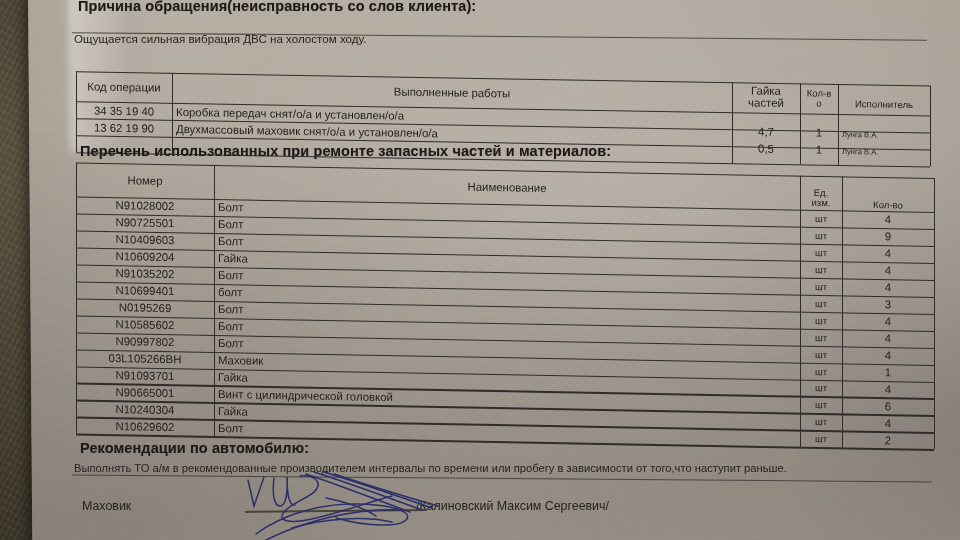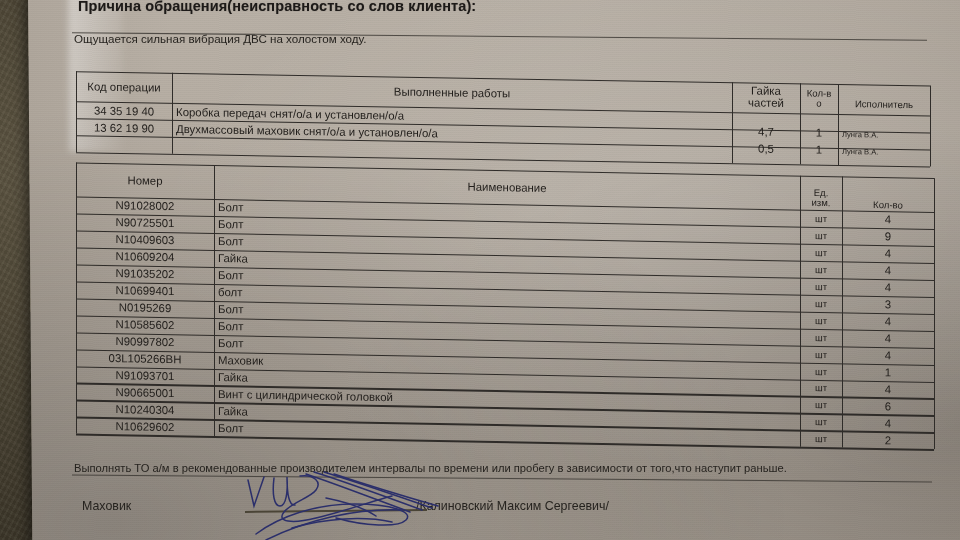--- a/index.html
+++ b/index.html
@@ -131,20 +131,21 @@
       <div class="cell" style="left: 732px; top: 110px; width: 68px; height: 17px;">4,7</div>
       <div class="cell" style="left: 800px; top: 110px; width: 38px; height: 17px;">1</div>
       <div class="cell tiny l" style="left: 838px; top: 112px; width: 92px; height: 17px;">Лунга В.А.</div>
       <div class="cell" style="left: 76px; top: 117px; width: 96px; height: 17px;">13 62 19 90</div>
       <div class="cell l" style="left: 172px; top: 117px; width: 560px; height: 17px;">Двухмассовый маховик снят/о/а и установлен/о/а</div>
       <div class="cell" style="left: 732px; top: 127px; width: 68px; height: 17px;">0,5</div>
       <div class="cell" style="left: 800px; top: 127px; width: 38px; height: 17px;">1</div>
       <div class="cell tiny l" style="left: 838px; top: 129px; width: 92px; height: 17px;">Лунга В.А.</div>
     </div>
 
+  <div class="sec-title" id="parts-title" style="left:80px;top:143px;">Перечень использованных при ремонте запасных частей и материалов:</div>
 
   <div class="tbl" id="parts">
       <div class="ln hz" style="left: 76px; top: 161px; width: 858px;"></div>
       <div class="ln hz" style="left: 76px; top: 195px; width: 858px;"></div>
       <div class="ln hz" style="left: 76px; top: 211.95px; width: 858px;"></div>
       <div class="ln hz" style="left: 76px; top: 228.9px; width: 858px;"></div>
       <div class="ln hz" style="left: 76px; top: 245.85px; width: 858px;"></div>
       <div class="ln hz" style="left: 76px; top: 262.8px; width: 858px;"></div>
       <div class="ln hz" style="left: 76px; top: 279.75px; width: 858px;"></div>
       <div class="ln hz" style="left: 76px; top: 296.7px; width: 858px;"></div>
@@ -233,20 +234,21 @@
       <div class="cell l" style="left: 214px; top: 398.4px; width: 586px; height: 16.95px;">Гайка</div>
       <div class="cell sm" style="left: 800px; top: 398.4px; width: 42px; height: 16.95px;">шт</div>
       <div class="cell" style="left: 842px; top: 398.4px; width: 92px; height: 16.95px;">4</div>
       <div></div>
       <div class="cell" style="left: 76px; top: 415.35px; width: 138px; height: 16.95px;">N10629602</div>
       <div class="cell l" style="left: 214px; top: 415.35px; width: 586px; height: 16.95px;">Болт</div>
       <div class="cell sm" style="left: 800px; top: 415.35px; width: 42px; height: 16.95px;">шт</div>
       <div class="cell" style="left: 842px; top: 415.35px; width: 92px; height: 16.95px;">2</div>
     </div>
 
+  <div class="sec-title" id="rec-title" style="left:80px;top:440px;">Рекомендации по автомобилю:</div>
   <div class="body-line" id="rec-text" style="left:74px;top:462px;font-size:11.2px;">Выполнять ТО а/м в рекомендованные производителем интервалы по времени или пробегу в зависимости от того,что наступит раньше.</div>
   <div class="rule" style="left:72px;top:478px;width:860px;transform:rotate(0.45deg);"></div>
 
   <div class="body-line" id="cust-label" style="left:82px;top:499px;font-size:12.4px;">Маховик</div>
   <div class="body-line" id="cust-name" style="left:416px;top:499px;font-size:12.4px;">/Калиновский Максим Сергеевич/</div>
   <div class="sigline"></div>
 
   <svg id="sig" viewBox="0 0 300 74">
     <g fill="none" stroke="#2b2f6b" stroke-linecap="round" stroke-width="1.5">
       <path d="M52 12 L58 38 L68 9"></path>

